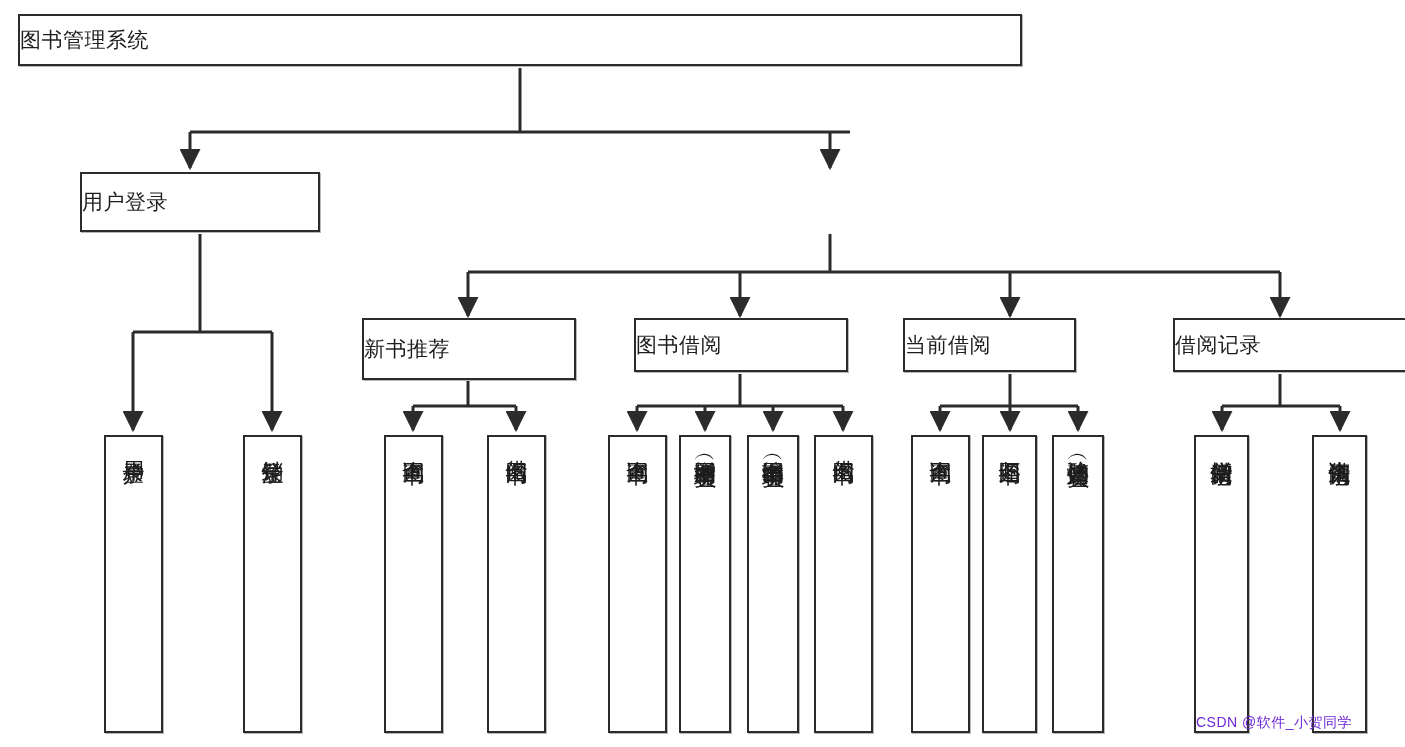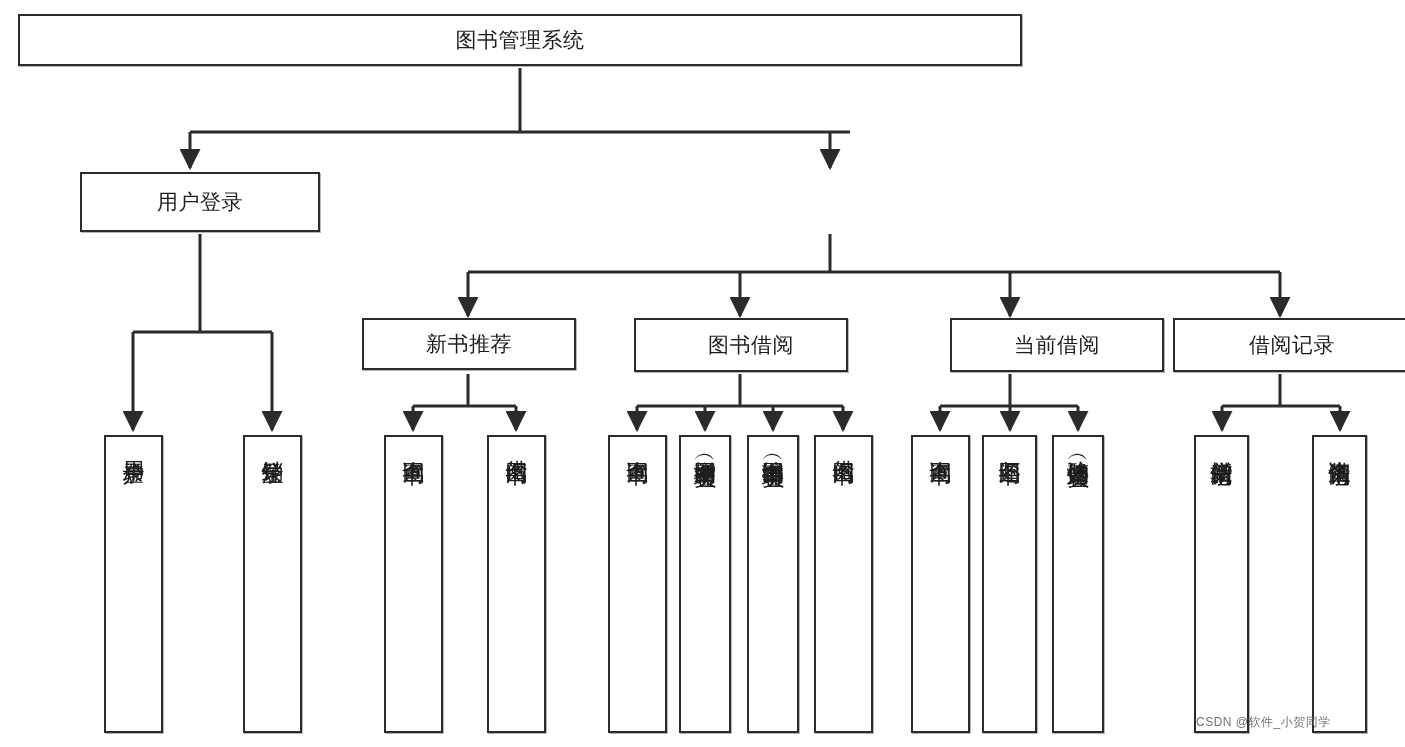--- a/index.html
+++ b/index.html
@@ -27,21 +27,20 @@
     pointer-events: none;
   }
   .node {
     position: absolute;
     box-sizing: border-box;
     background: #ffffff;
     border: 2px solid #2b2b2b;
     box-shadow: 1px 1px 0 0 #b7b7b7;
     display: flex;
     align-items: center;
-    justify-content: center;
   }
   .node .label {
     font-size: 21px;
     line-height: 1.15;
     letter-spacing: 0.5px;
     color: #1d1d1d;
     white-space: nowrap;
     text-align: center;
   }
   .node.leaf {
@@ -58,22 +57,22 @@
     white-space: normal;
     max-height: 292px;
   }
   .node.leaf.tall-text .label {
     max-height: 296px;
   }
   #watermark {
     position: absolute;
     left: 1196px;
     top: 714px;
-    font-size: 12px;
-    color: #737373;
+    font-size: 14px;
+    color: #6d28d9;
     letter-spacing: 0.5px;
     white-space: nowrap;
     user-select: none;
   }
 </style>
 </head>
 <body>
 
 <div id="diagram-root">
 
@@ -129,27 +128,27 @@
   </svg>
 
   <div class="node" style="left:18px; top:14px; width:1004px; height:52px;">
     <span class="label">图书管理系统</span>
   </div>
 
   <div class="node" style="left:80px; top:172px; width:240px; height:60px;">
     <span class="label">用户登录</span>
   </div>
 
-  <div class="node" style="left:362px; top:318px; width:214px; height:52px;">
+  <div class="node" style="left:362px; top:318px; width:214px; height:62px;">
     <span class="label">新书推荐</span>
   </div>
-  <div class="node" style="left:634px; top:318px; width:214px; height:54px;padding-left:20px;">
+  <div class="node" style="left:634px; top:318px; width:214px; height:54px;">
     <span class="label">图书借阅</span>
   </div>
-  <div class="node" style="left:903px; top:318px; width:214px; height:54px;margin-left:47px;">
+  <div class="node" style="left:903px; top:318px; width:173px; height:54px;">
     <span class="label">当前借阅</span>
   </div>
   <div class="node" style="left:1173px; top:318px; width:238px; height:54px;">
     <span class="label">借阅记录</span>
   </div>
 
   <div class="node leaf" style="left:104px; top:435px; width:59px; height:298px;">
     <span class="label">用户登录</span>
   </div>
   <div class="node leaf" style="left:243px; top:435px; width:59px; height:298px;">

